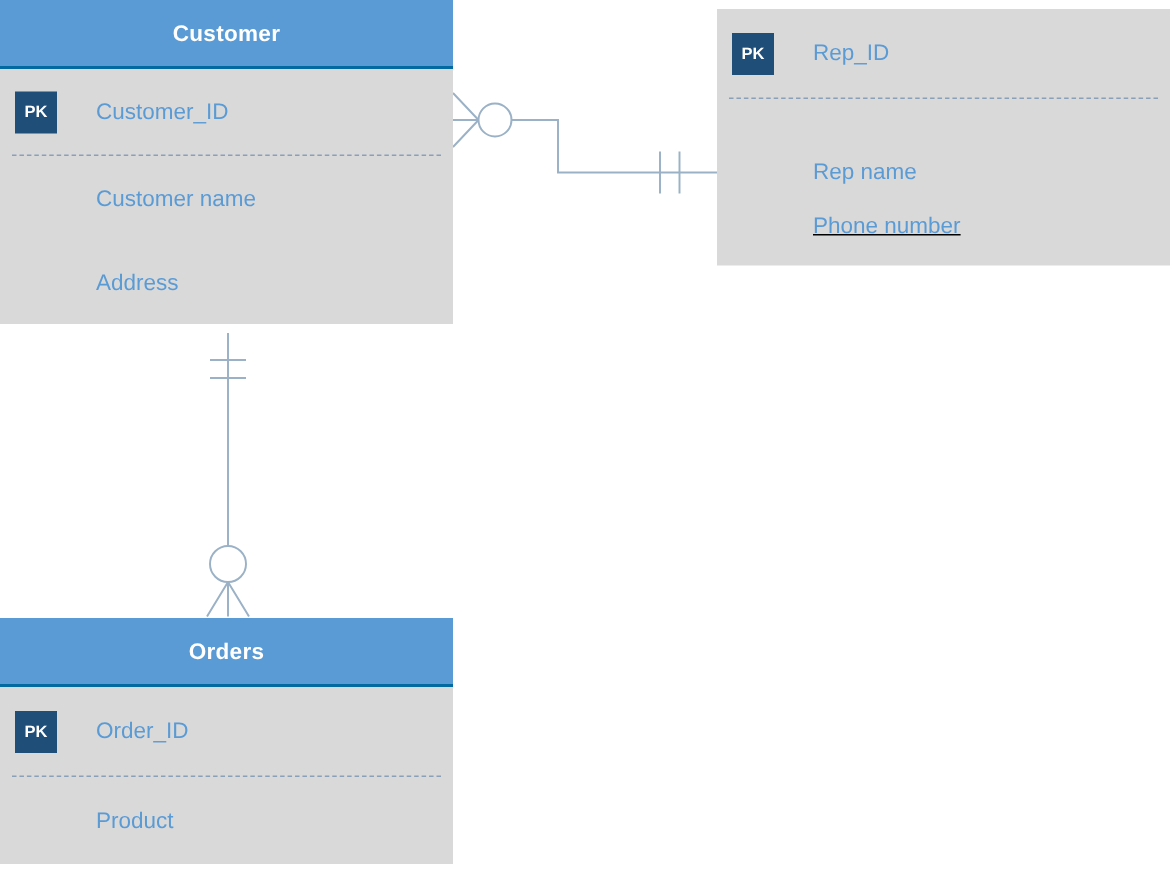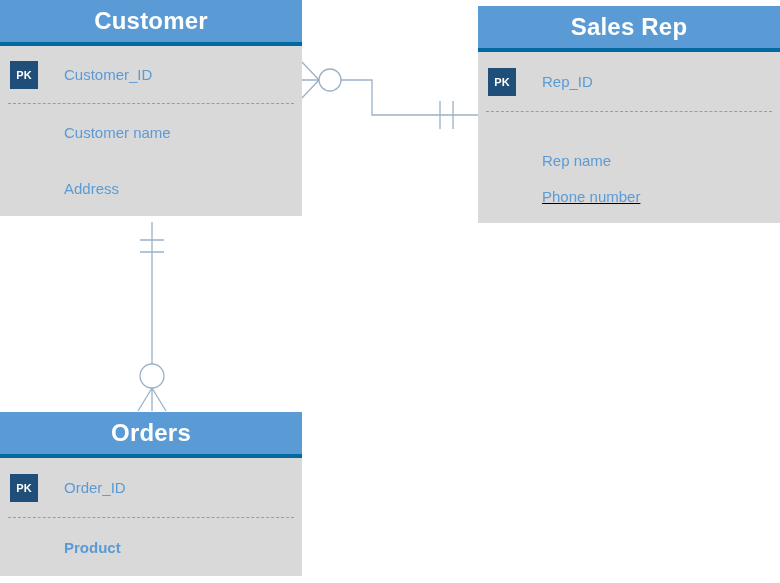--- a/index.html
+++ b/index.html
@@ -24,24 +24,24 @@
   .canvas{position:absolute;inset:0;}
   svg.connectors{position:absolute;left:0;top:0;z-index:1;}
   .entity{
     position:absolute;
     width:302px;
     z-index:2;
   }
   .entity-header{
     height:46px;
     background:var(--header-bg);
-    border-bottom:4px solid #0369a1;
+    border-bottom:2px solid #0369a1;
     display:flex;align-items:center;justify-content:center;
     color:var(--header-text);
-    font-size:24px;font-weight:600;
+    font-size:15px;font-weight:600;
     letter-spacing:.2px;
   }
   .entity-body{background:var(--row-bg);}
   .field-row{
     position:relative;
     display:flex;align-items:center;
   }
   .field-label{
     padding-left:64px;
     color:var(--field-text);
@@ -66,21 +66,21 @@
   #entity-customer{left:0;top:4;}
   #entity-customer .row-1{height:57px;}
   #entity-customer .row-2{height:57px;}
   #entity-customer .row-3{height:55px;text-align:right;}
   #entity-salesrep{left:478px;top:6px;}
   #entity-salesrep .row-1{height:59px;}
   #entity-salesrep .row-2{height:57px;align-items:flex-end;}
   #entity-salesrep .row-3{height:54px;text-decoration:underline;}
   #entity-orders{left:0;top:412px;}
   #entity-orders .row-1{height:59px;}
-  #entity-orders .row-2{height:58px;font-weight:bold;}
+  #entity-orders .row-2{height:58px;}
   .conn{stroke:var(--connector-line);stroke-width:1.3;fill:none;}
   .conn-circle{stroke:var(--connector-line);stroke-width:1.3;fill:#FFFFFF;}
 </style>
 </head>
 <body>
 
 <div class="canvas">
 
   <svg class="connectors" width="780" height="583" viewBox="0 0 780 583">
 
@@ -110,21 +110,20 @@
       <div class="field-row row-2">
         <span class="field-label">Customer name</span>
       </div>
       <div class="field-row row-3">
         <span class="field-label">Address</span>
       </div>
     </div>
   </div>
 
   <div class="entity" id="entity-salesrep">
-    <div class="entity-header">Sales Rep</div>
     <div class="entity-body">
       <div class="field-row row-1">
         <span class="pk-badge">PK</span>
         <span class="field-label">Rep_ID</span>
       </div>
       <div class="field-sep"></div>
       <div class="field-row row-2">
         <span class="field-label">Rep name</span>
       </div>
       <div class="field-row row-3">

